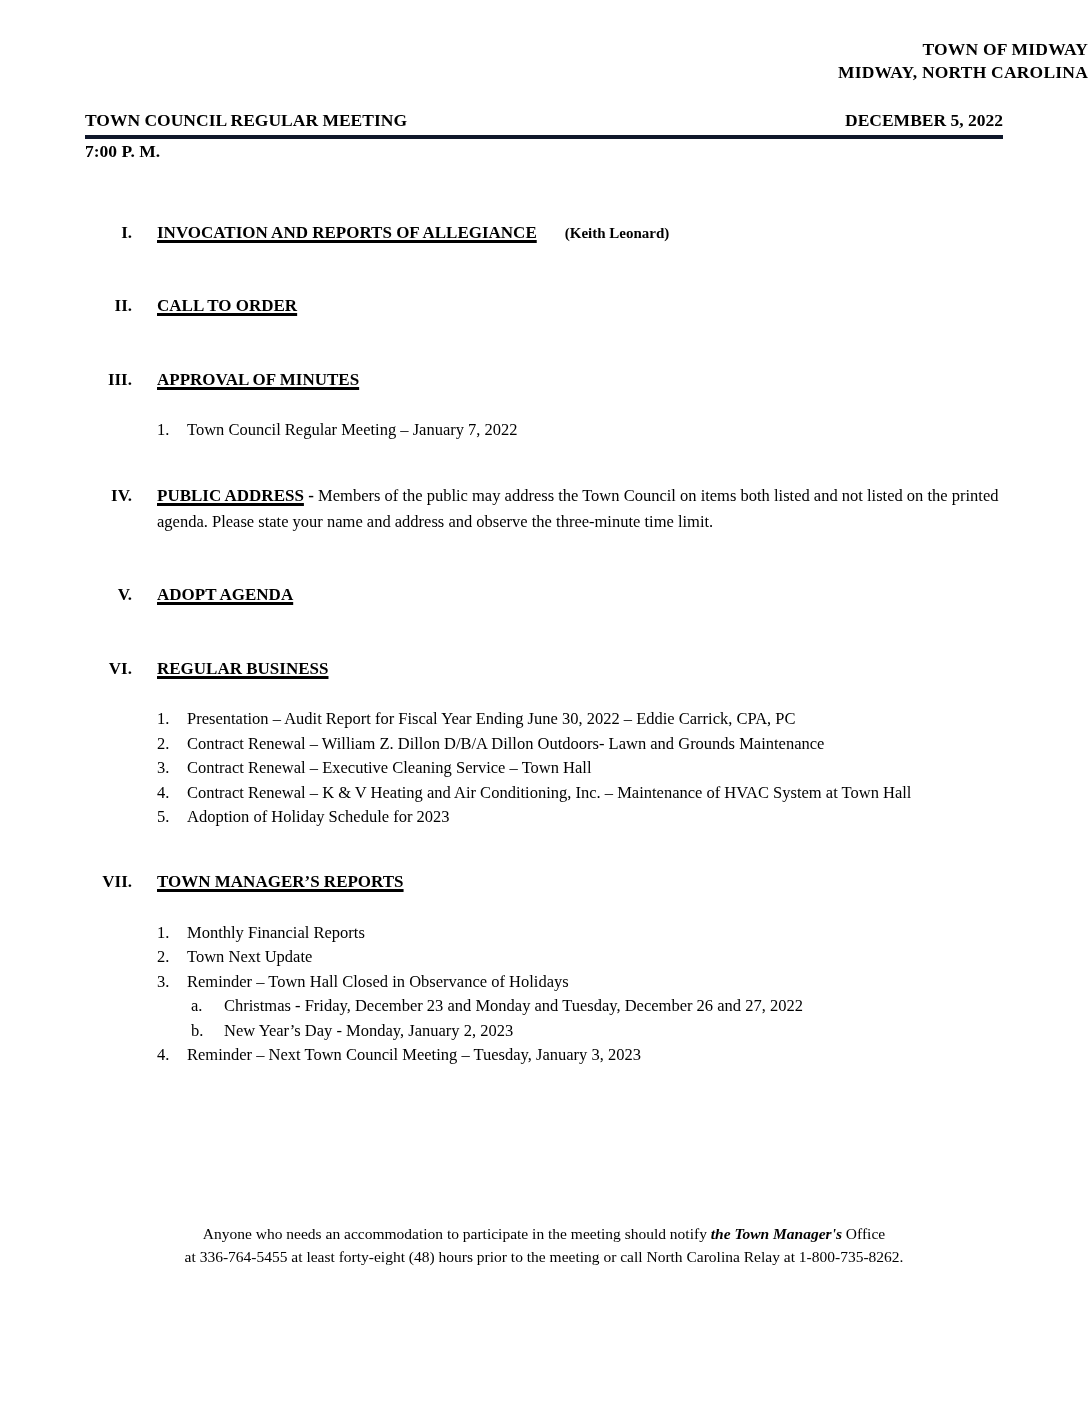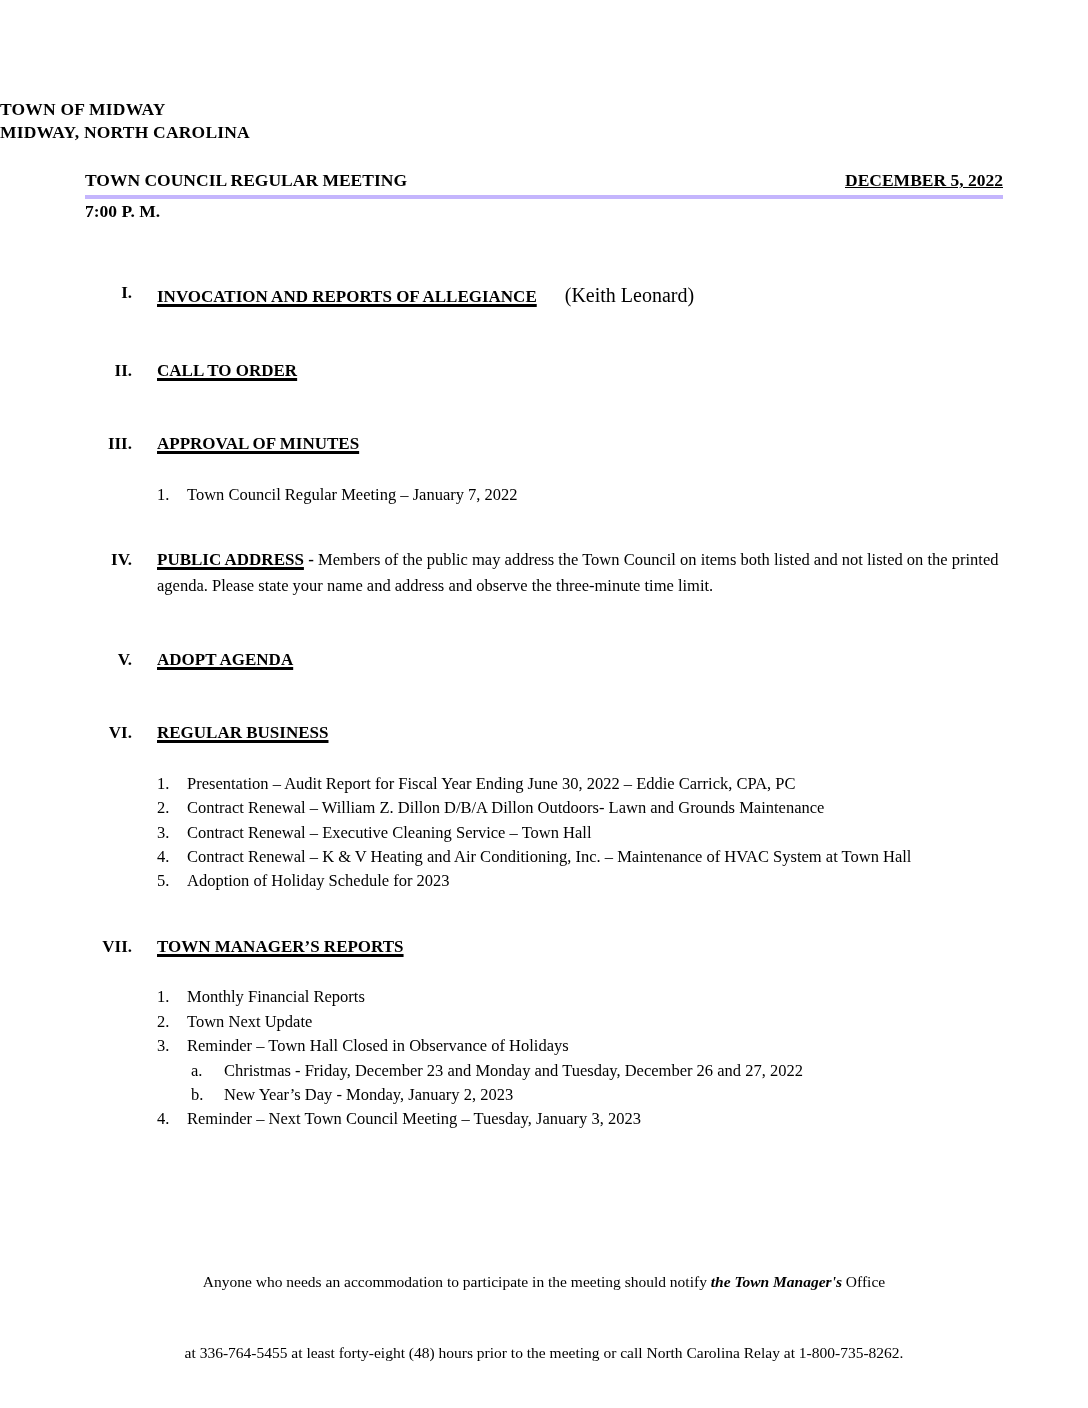--- a/index.html
+++ b/index.html
@@ -17,22 +17,22 @@
     width: 1088px;
     height: 1408px;
     background: #ffffff;
     box-sizing: border-box;
     padding: 0;
     overflow: hidden;
   }
 
   
   .masthead {
-    text-align: left;
-    padding-top: 98px;
+    text-align: right;
+    padding-top: 38px;
     line-height: 1.32;
   }
   .masthead .org-line {
     font-weight: bold;
     font-size: 17.5px;
     letter-spacing: 0.2px;
   }
 
   
   .meeting-header {
@@ -42,25 +42,25 @@
   }
   .hdr-row {
     display: flex;
     justify-content: space-between;
     align-items: baseline;
     font-weight: bold;
     font-size: 17.5px;
     line-height: 1.45;
   }
   .hdr-row.rule {
-    border-bottom: 4px solid #c4b5fd;
+    border-bottom: 4px solid #0f172a;
     padding-bottom: 1px;
   }
   .hdr-left { text-align: left; }
-  .hdr-right { text-align: left; text-decoration: underline; }
+  .hdr-right { text-align: left; }
   .hdr-right .stacked { display: block; }
 
   
   .agenda {
     margin: 0 auto;
     width: 918px;
     margin-top: 56px;
   }
   .section {
     display: flex;
@@ -81,24 +81,24 @@
     font-size: 17px;
     line-height: 1.5;
   }
   .sec-title {
     font-weight: bold;
     text-decoration: underline;
     text-underline-offset: 2px;
     text-decoration-thickness: 2.5px;
   }
   .sec-aside {
-    font-weight: normal;
+    font-weight: bold;
     text-decoration: none;
     padding-left: 28px;
-    font-size: 20px;
+    font-size: 15px;
   }
   .sec-dash {
     font-weight: bold;
   }
   .sec-para {
     font-weight: normal;
     text-decoration: none;
     font-size: 16.5px;
   }
 
@@ -151,21 +151,21 @@
   
   .footer {
     position: absolute;
     left: 0;
     right: 0;
     top: 1222px;
     text-align: center;
     font-size: 15.5px;
     line-height: 1.5;
   }
-  .footer .fline { display: block; margin-top: 48px; }
+  .footer .fline { display: block; }
   .footer .bi { font-weight: bold; font-style: italic; }
 </style>
 </head>
 <body>
 
 <div class="page">
 
   <div class="masthead">
     <div class="org-line">TOWN OF MIDWAY</div>
     <div class="org-line">MIDWAY, NORTH CAROLINA</div>

